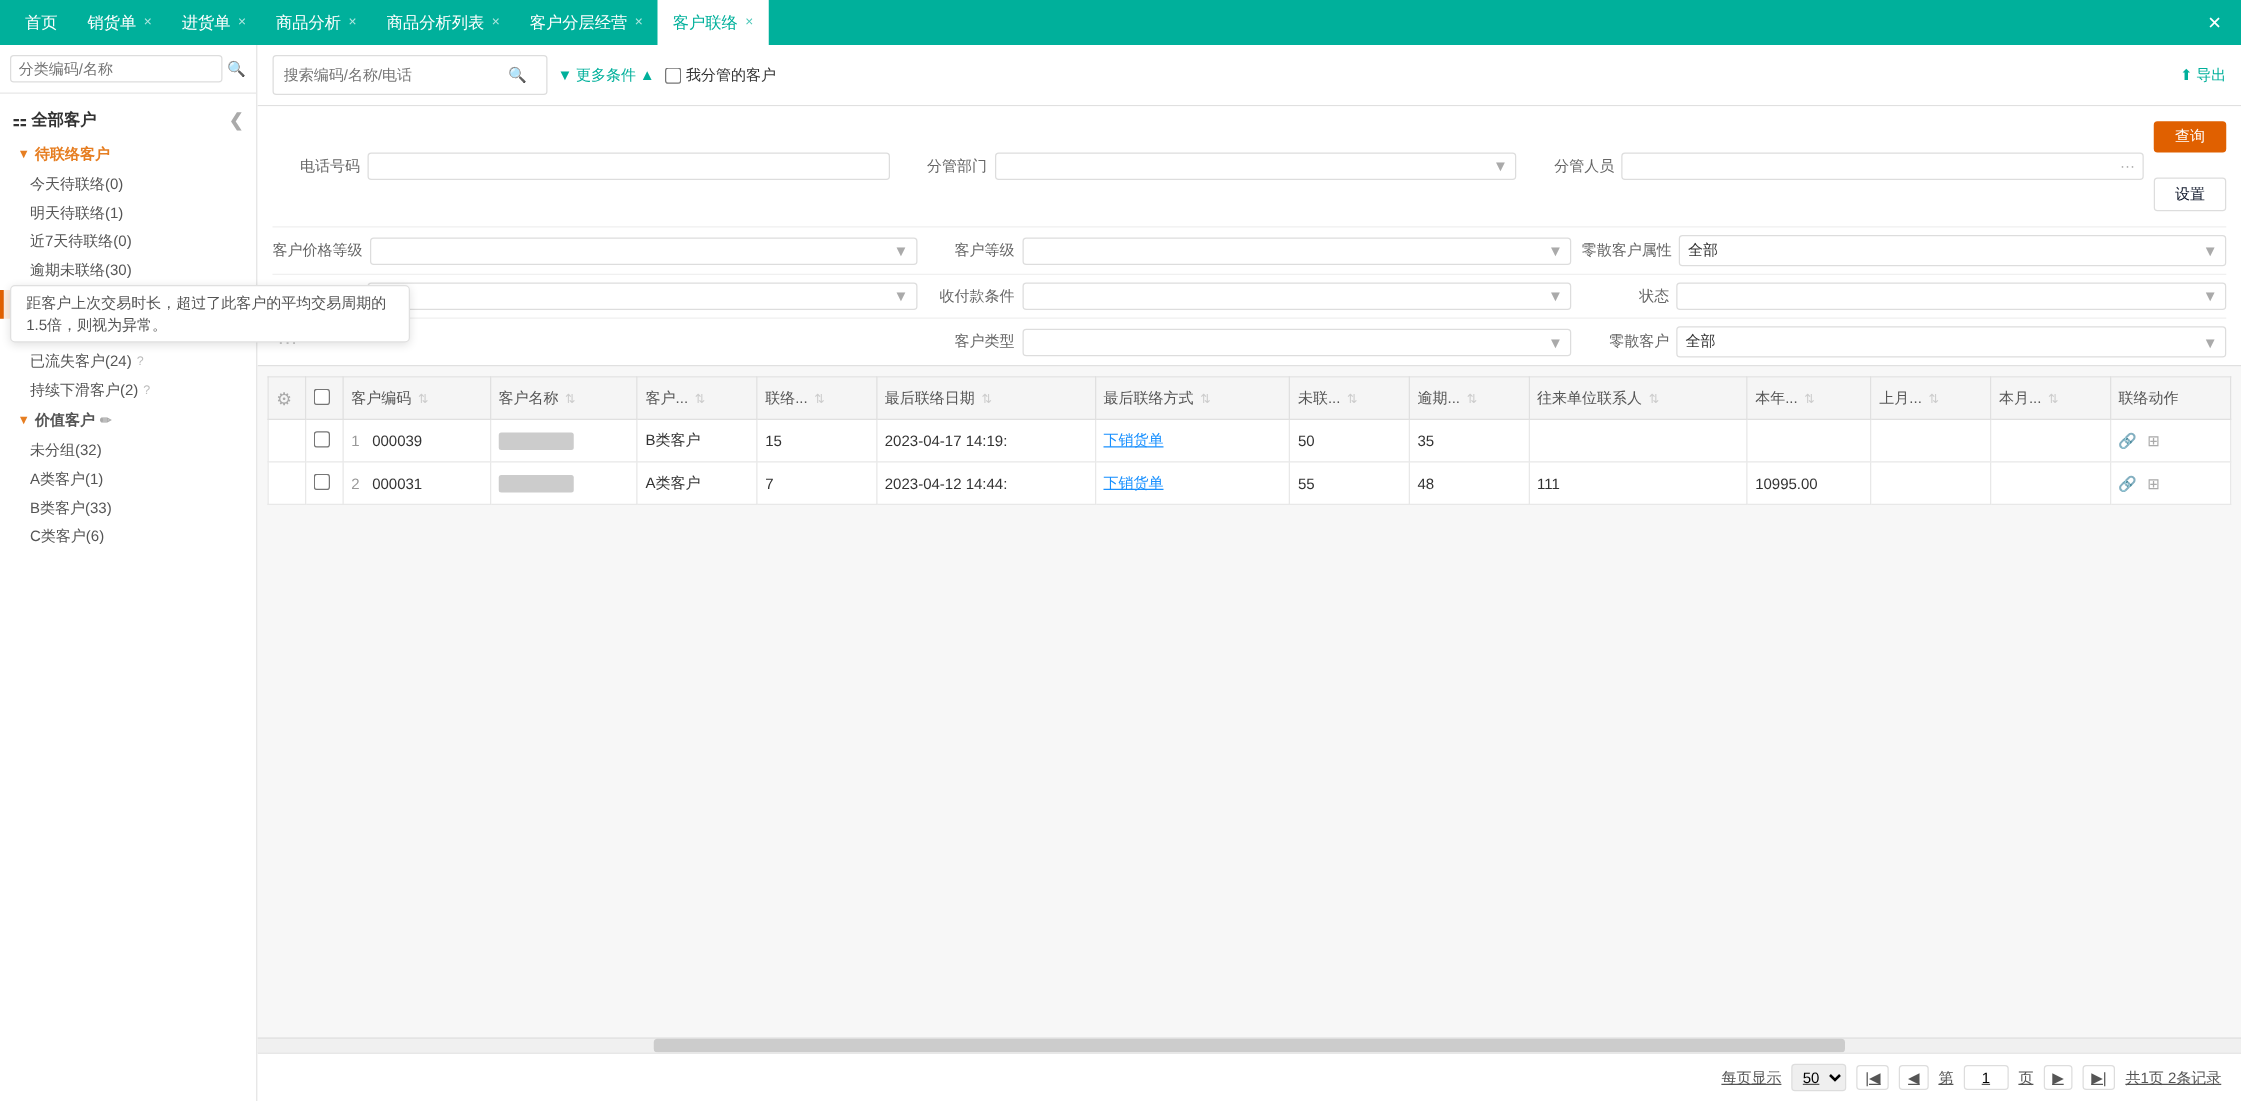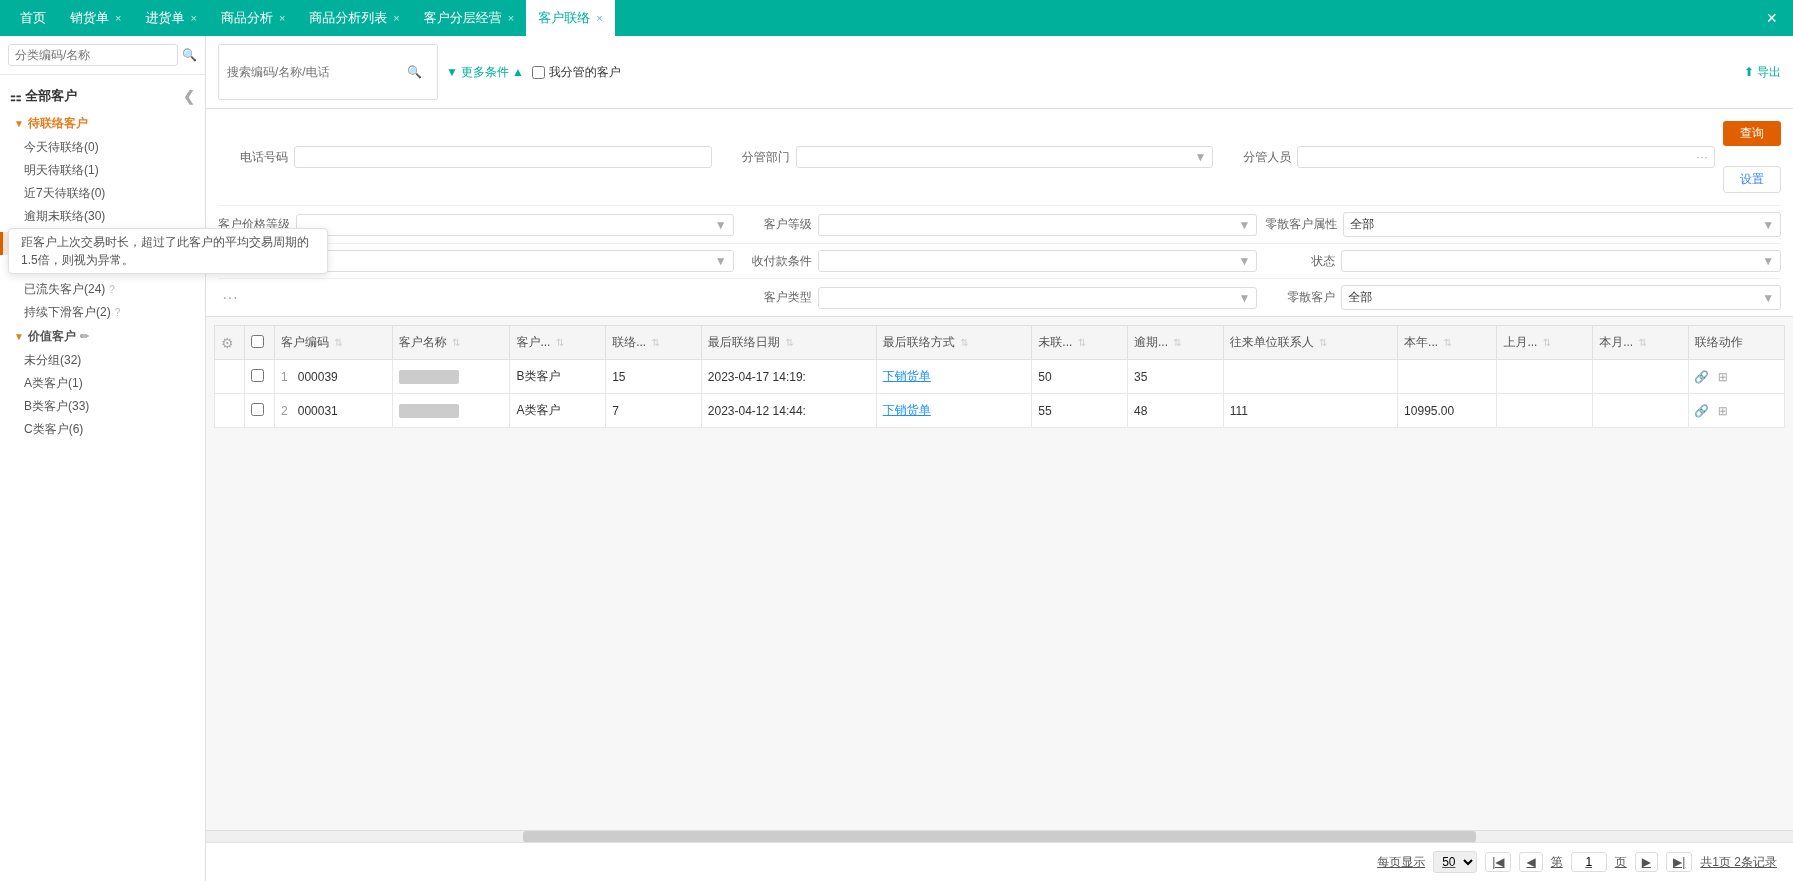--- a/index.html
+++ b/index.html
@@ -61,21 +61,21 @@
       flex: 1; display: flex; flex-direction: column; overflow: hidden; background: #f7f7f7;
     }
 
     
     .filter-toolbar {
       background: #fff; border-bottom: 1px solid #e0e0e0; padding: 8px 12px;
       display: flex; align-items: center; gap: 8px; flex-shrink: 0;
     }
     .search-box {
       display: flex; align-items: center; border: 1px solid #ddd; border-radius: 3px;
-      padding: 20px 8px; background: #fff; width: 220px;
+      padding: 8px 8px; background: #fff; width: 220px;
     }
     .search-box input { border: none; outline: none; font-size: 12px; width: 180px; }
     .search-box .s-icon { color: #aaa; }
     .more-cond-btn {
       display: flex; align-items: center; color: #00b09b; cursor: pointer; font-size: 12px; gap: 3px;
     }
     .my-customer-check { display: flex; align-items: center; gap: 4px; cursor: pointer; font-size: 12px; }
     .my-customer-check input { cursor: pointer; }
     .export-btn {
       margin-left: auto; color: #00b09b; cursor: pointer; font-size: 12px;
@@ -100,21 +100,21 @@
       font-size: 12px; outline: none; background: #fff; display: flex; align-items: center;
       justify-content: space-between; cursor: pointer; min-width: 120px;
     }
     .filter-select .chevron { color: #aaa; }
     .filter-actions { display: flex; flex-direction: column; gap: 20px; padding: 6px 0; }
     .btn-query {
       background: #e06000; color: #fff; border: none; border-radius: 3px;
       padding: 4px 16px; cursor: pointer; font-size: 12px; white-space: nowrap;
     }
     .btn-settings {
-      background: #fff; color: #3b82f6; border: 1px solid #ddd; border-radius: 3px;
+      background: #fff; color: #0f172a; border: 1px solid #ddd; border-radius: 3px;
       padding: 4px 16px; cursor: pointer; font-size: 12px; white-space: nowrap;
     }
     .more-dots { color: #aaa; font-size: 16px; cursor: pointer; align-self: center; padding: 0 4px; }
 
     
     .table-container { flex: 1; overflow: auto; padding: 8px; }
     .data-table {
       width: 100%; background: #fff; border-collapse: collapse;
       border: 1px solid #e0e0e0; font-size: 12px;
     }

